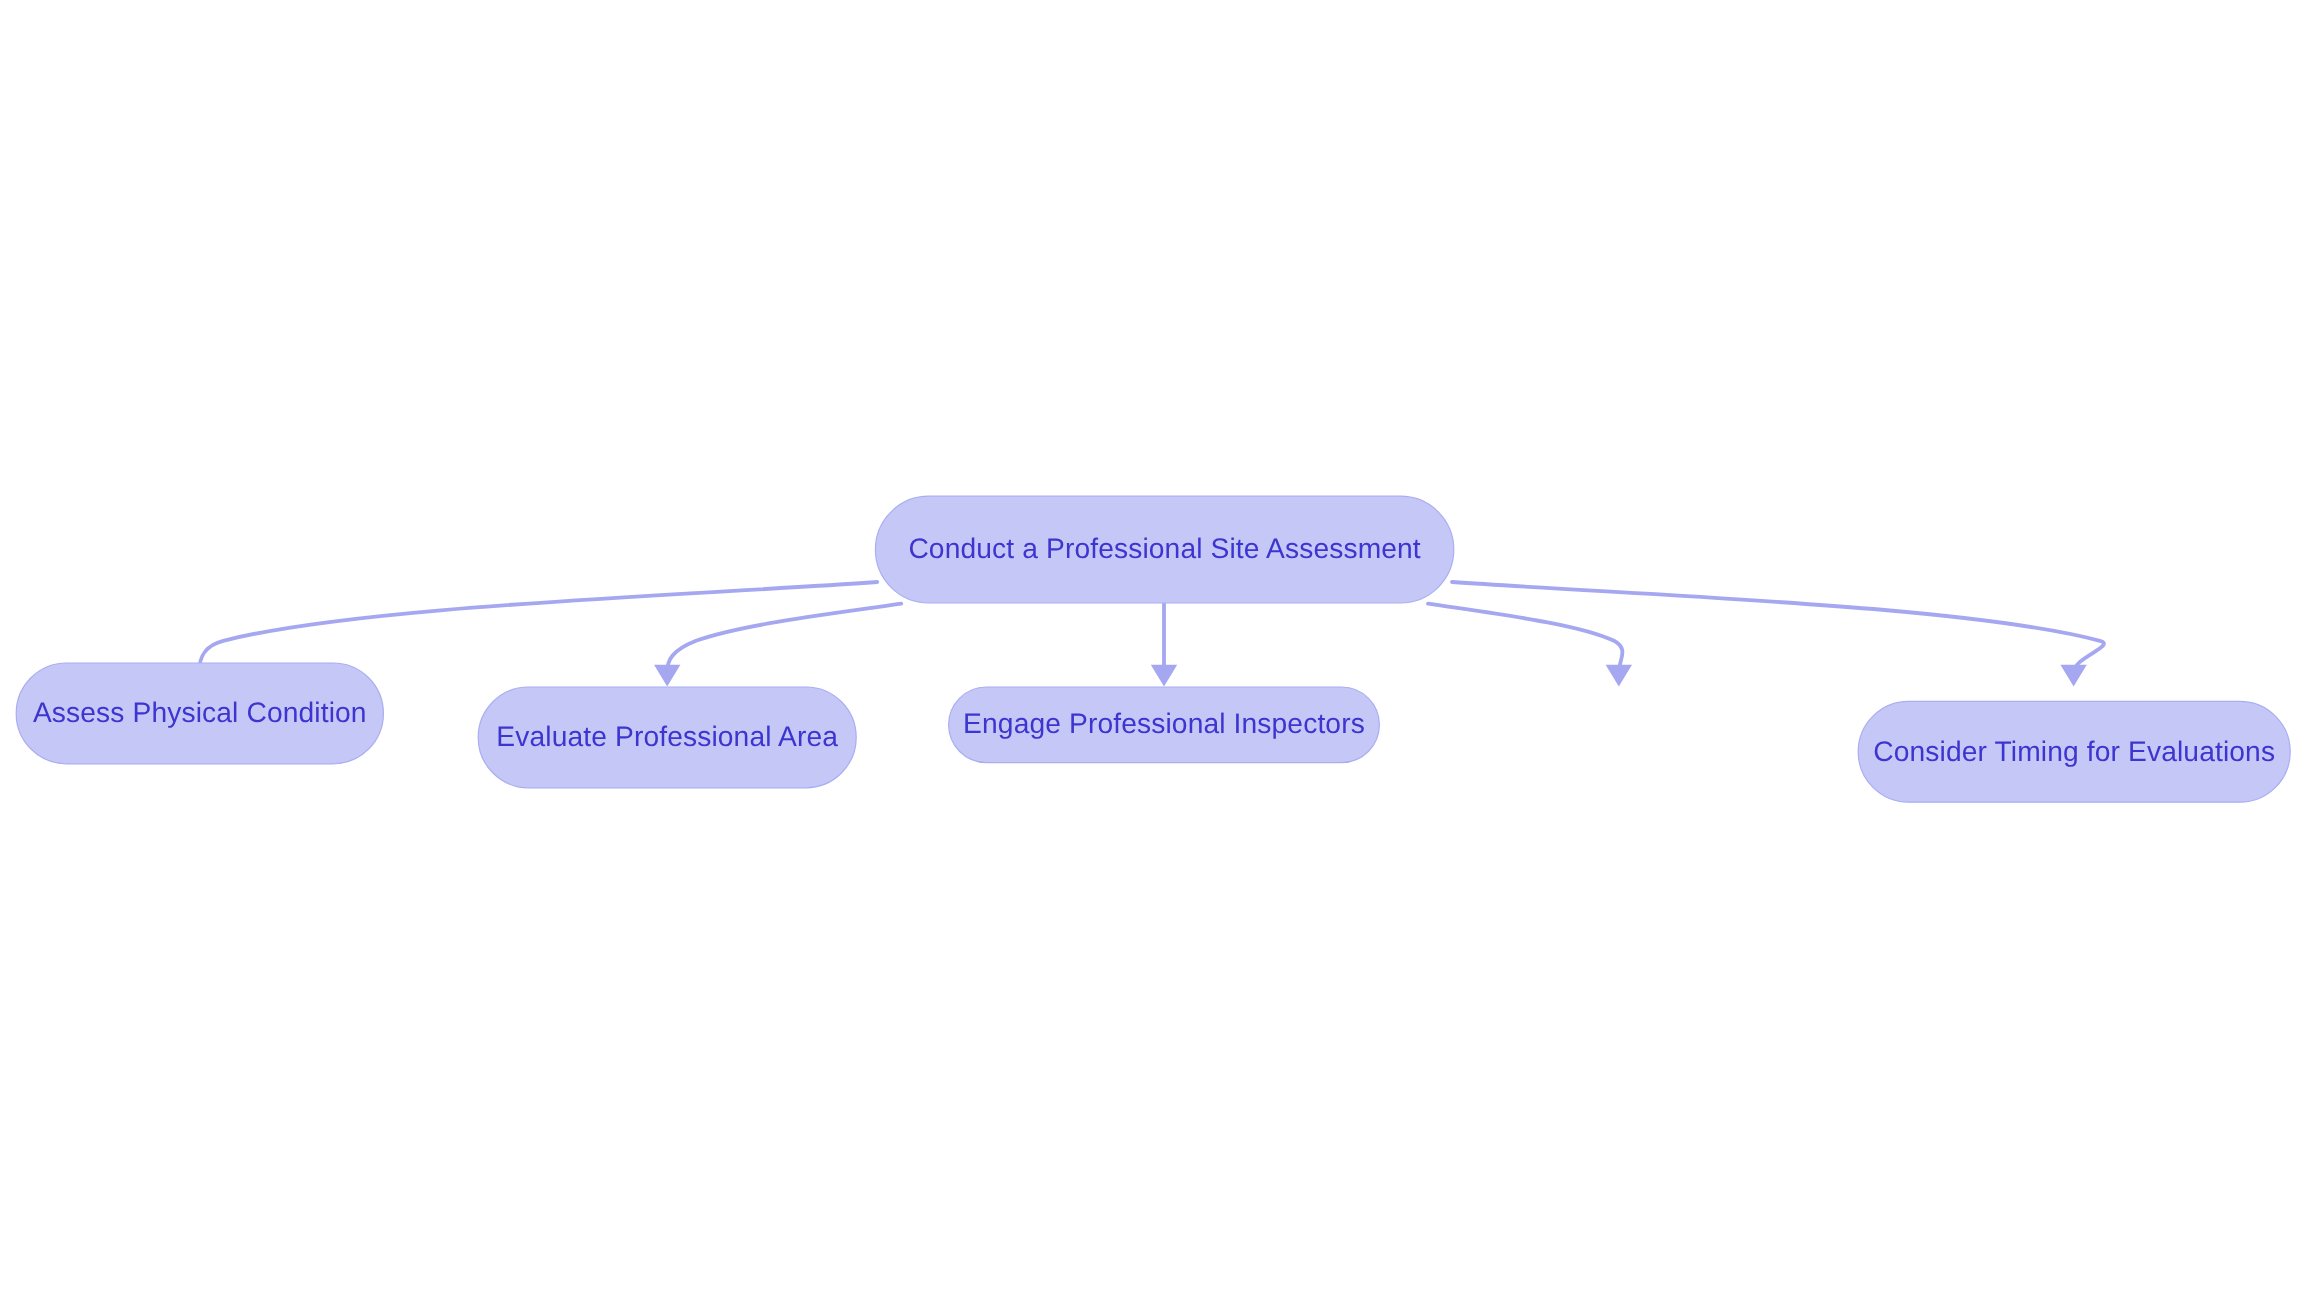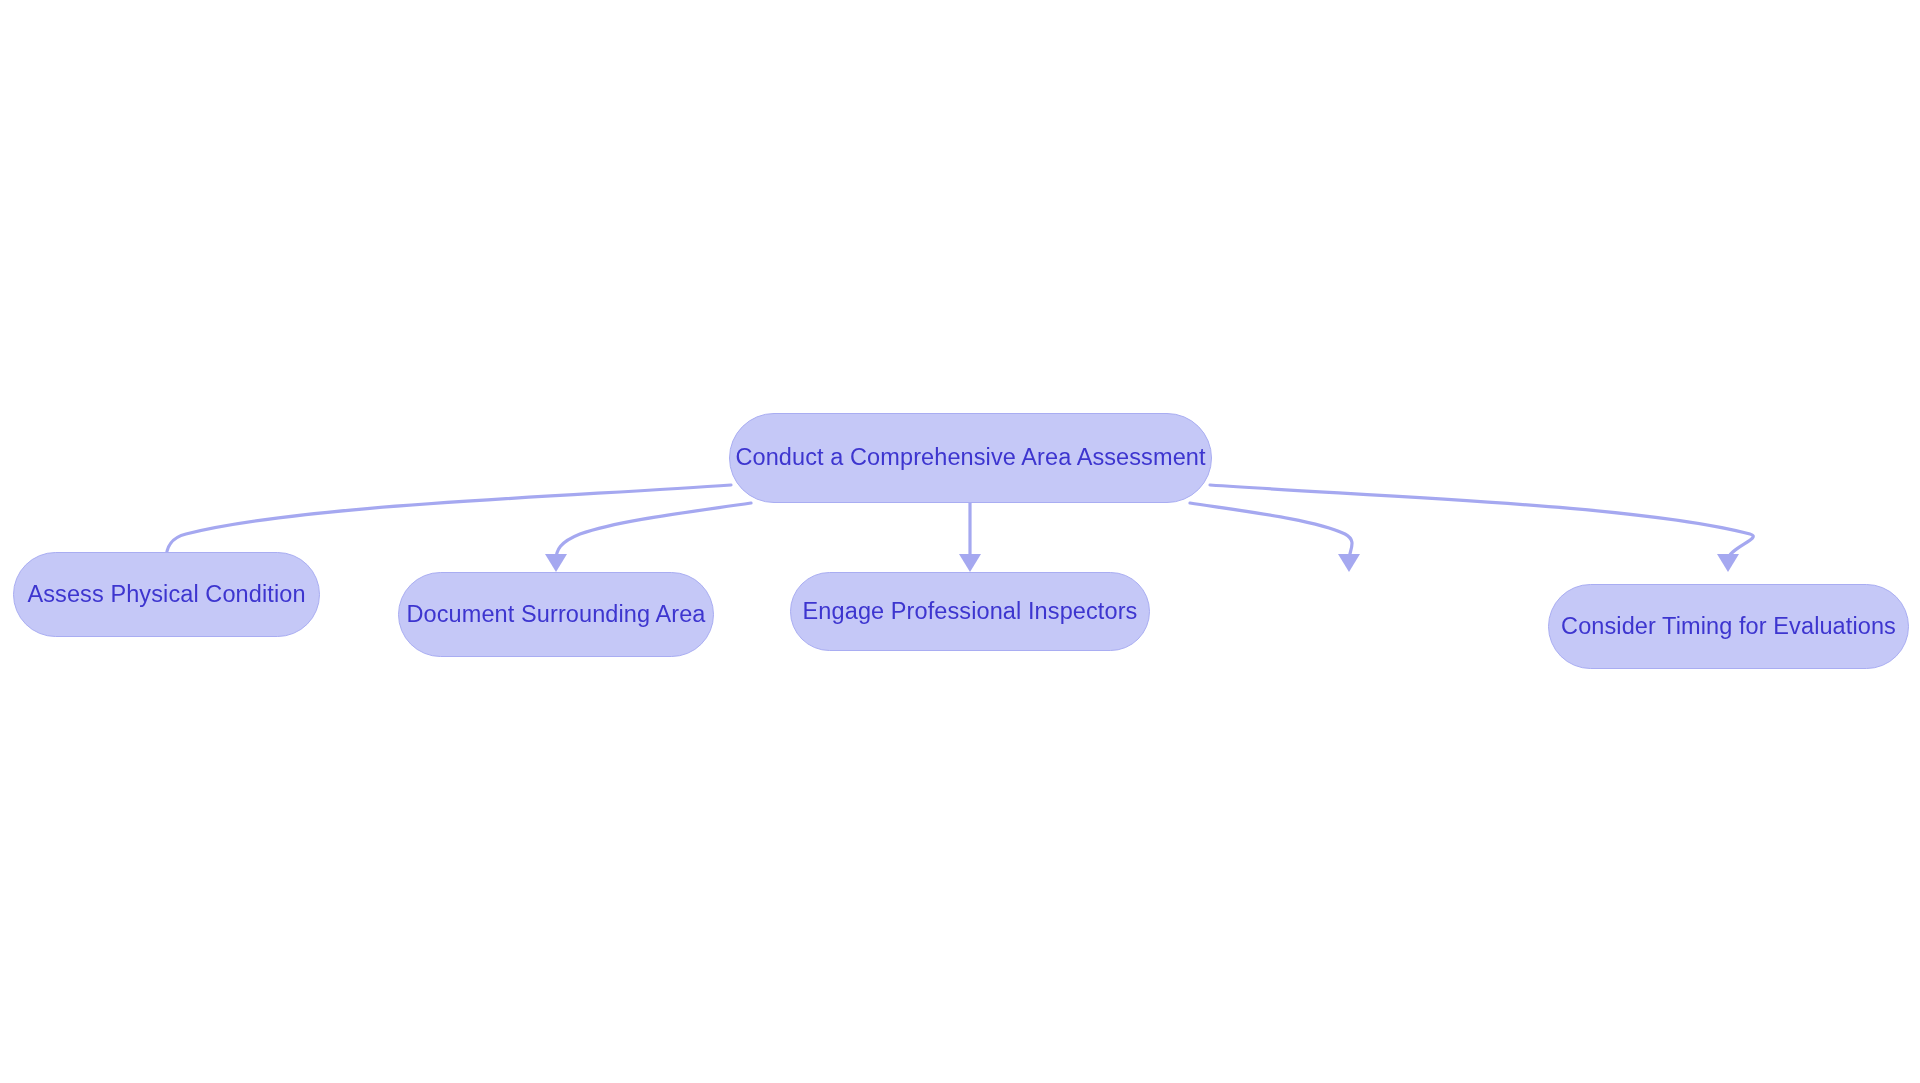--- a/index.html
+++ b/index.html
@@ -80,32 +80,32 @@
       <polygon points="1338,554 1360,554 1349,572" fill="#a5a8f0"></polygon>
     </g>
 
     <g>
       <path d="M 1210,485 C 1385,497 1640,505 1750,534 C 1764,538 1728,548 1728,560" fill="none" stroke="#a5a8f0" stroke-width="3.2" stroke-linecap="round"></path>
       <polygon points="1717,554 1739,554 1728,572" fill="#a5a8f0"></polygon>
     </g>
   </svg>
 
   <div class="flow-node node-root" style="left:729px; top:413px; width:483px; height:90px;">
-    <span class="node-label">Conduct a Comprehensive Area Assessment</span>
+    <span class="node-label">Conduct a Professional Site Assessment</span>
   </div>
 
   <div class="flow-node" style="left:13px; top:552px; width:307px; height:85px;">
     <span class="node-label">Assess Physical Condition</span>
   </div>
 
   <div class="flow-node" style="left:398px; top:572px; width:316px; height:85px;">
-    <span class="node-label">Document Surrounding Area</span>
+    <span class="node-label">Evaluate Professional Area</span>
   </div>
 
-  <div class="flow-node" style="left:790px; top:572px; width:360px; height:79px;">
+  <div class="flow-node" style="left:790px; top:572px; width:360px; height:64px;">
     <span class="node-label">Engage Professional Inspectors</span>
   </div>
 
 
   <div class="flow-node" style="left:1548px; top:584px; width:361px; height:85px;">
     <span class="node-label">Consider Timing for Evaluations</span>
   </div>
 
 </div>
 

